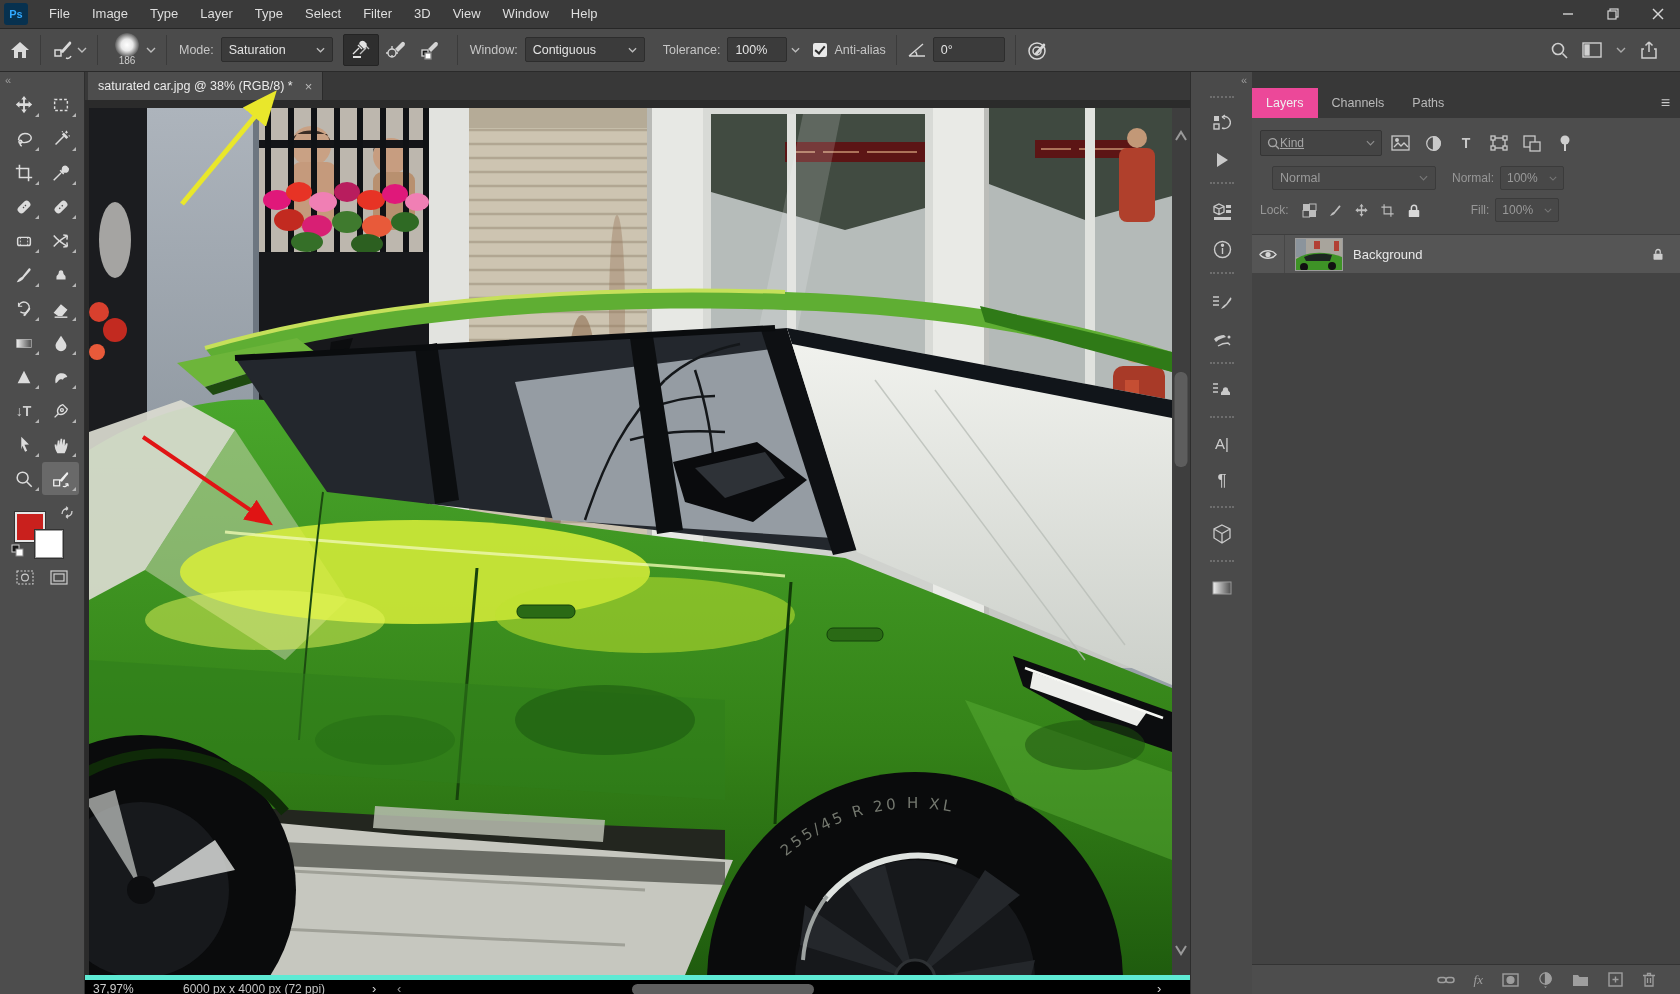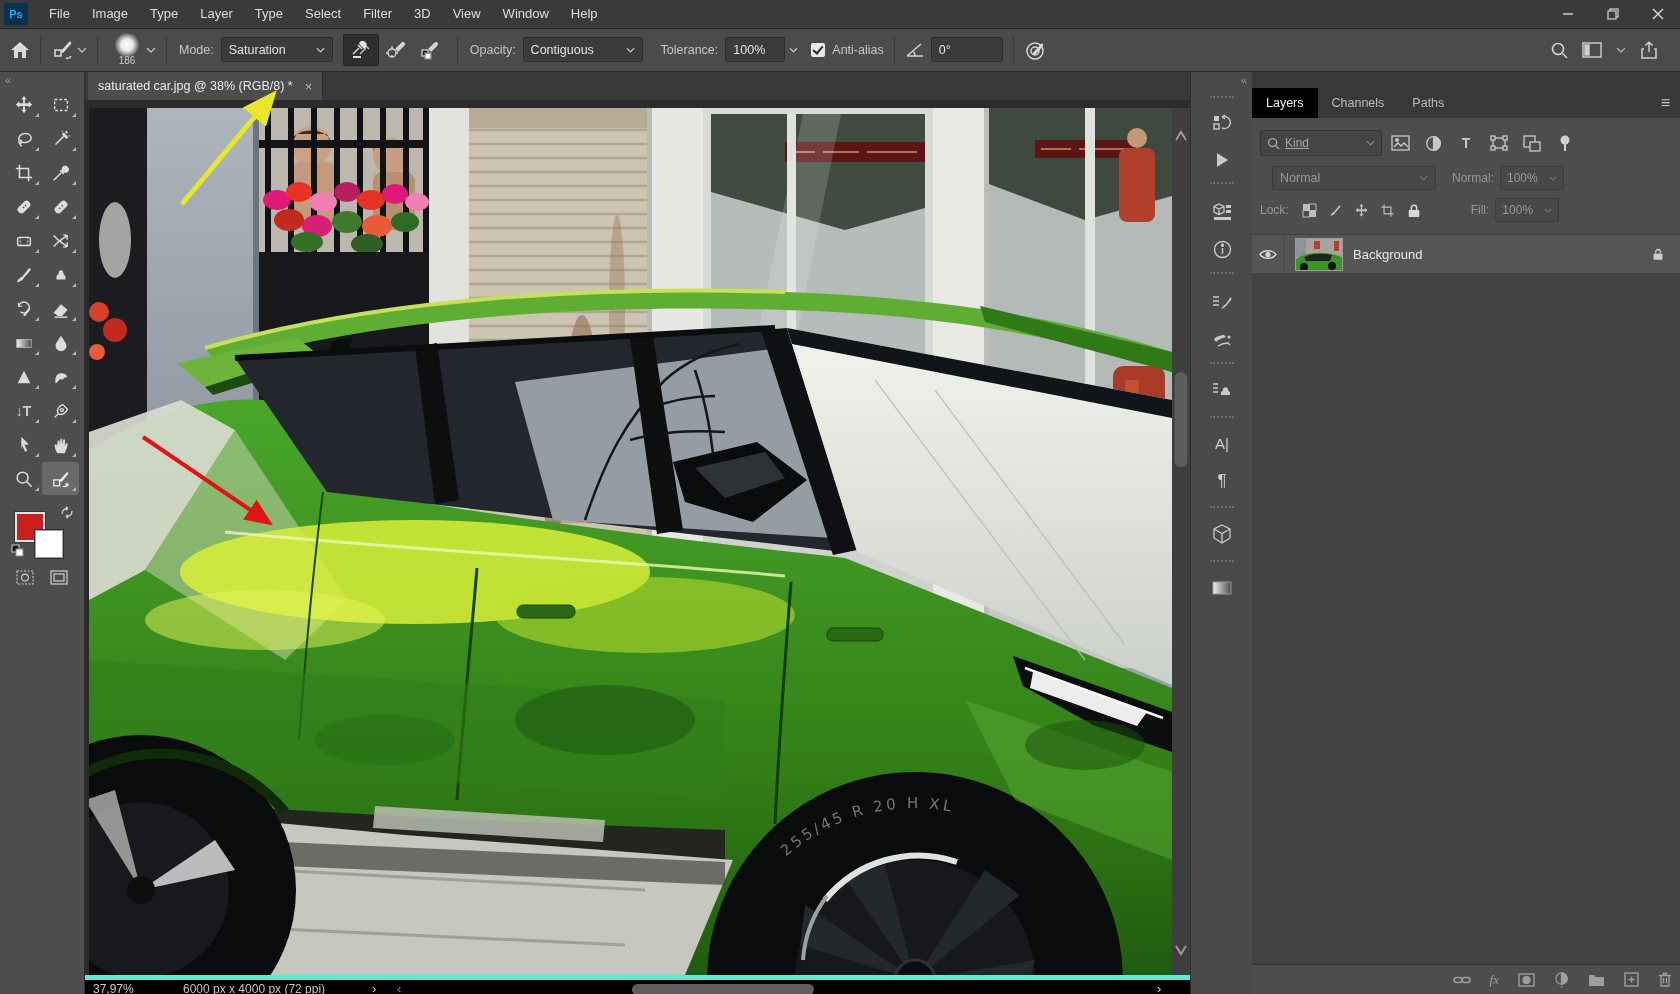--- a/index.html
+++ b/index.html
@@ -75,45 +75,45 @@
     border-left:1px solid #2d2d2d;border-right:1px solid #2d2d2d;z-index:6;}
   .ps-head{height:15px;display:flex;align-items:center;justify-content:flex-end;padding-right:6px;color:#9c9c9c;font-size:11px;}
   .strip-ico{position:absolute;left:11px;width:40px;height:26px;display:flex;align-items:center;justify-content:center;color:#c9c9c9;}
   .strip-handle{position:absolute;left:19px;width:24px;border-top:2px dotted #6e6e6e;height:0;}
   .glyph-ico{font-size:15px;color:#cdcdcd;}
   
   .panel{position:absolute;left:1252px;top:72px;width:428px;height:922px;background:#4d4d4d;z-index:6;}
   .panel-topstrip{position:absolute;left:0;top:0;width:428px;height:16px;background:#383838;}
   .ptabs{position:absolute;left:0;top:16px;width:428px;height:30px;background:#383838;display:flex;align-items:stretch;}
   .ptab{padding:0 14px;display:flex;align-items:center;font-size:12.5px;color:#b9b9b9;}
-  .ptab.active{background:#000000;color:#efefef;}
+  .ptab.active{background:#ec4899;color:#efefef;}
   .panel-menu{margin-left:auto;display:flex;align-items:center;padding-right:10px;color:#c9c9c9;}
   .filter-row{position:absolute;left:8px;top:58px;right:8px;height:26px;display:flex;align-items:center;}
   .kind-combo{width:108px;height:24px;background:#444444;border:1px solid #353535;border-radius:2px;
     display:flex;align-items:center;padding:0 6px;font-size:12px;color:#a5a5a5;}
-  .kind-combo .lbl{margin-left:5px;text-decoration:underline;}
+  .kind-combo .lbl{text-decoration:underline;}
   .f-ico{width:30px;display:flex;align-items:center;justify-content:center;color:#c9c9c9;margin-left:3px;}
   .blend-row{position:absolute;left:20px;top:94px;right:8px;height:24px;display:flex;align-items:center;}
   .dim{color:#979797;}
   .combo-dim{width:148px;height:22px;background:#484848;border:1px solid #3b3b3b;border-radius:2px;
     display:flex;align-items:center;padding:0 7px;font-size:12.5px;color:#9a9a9a;}
   .box-dim{width:50px;height:22px;background:#484848;border:1px solid #3b3b3b;border-radius:2px;
     display:flex;align-items:center;padding:0 6px;font-size:12px;color:#9a9a9a;}
   .lock-row{position:absolute;left:8px;top:126px;right:8px;height:24px;display:flex;align-items:center;font-size:12px;}
   .l-ico{width:26px;display:flex;align-items:center;justify-content:center;color:#bdbdbd;}
   .layer-row{position:absolute;left:0;top:162px;width:428px;height:38px;background:#555555;
     border-top:1px solid #3e3e3e;border-bottom:1px solid #3e3e3e;display:flex;align-items:center;}
   .eye-cell{width:32px;height:38px;display:flex;align-items:center;justify-content:center;border-right:1px solid #474747;color:#d6d6d6;}
   .thumb{width:46px;height:31px;margin:0 10px;border:1px solid #9b9b9b;background:#888;}
   .layer-name{font-size:13px;color:#e8e8e8;}
   .layer-lock{margin-left:auto;margin-right:16px;color:#cdcdcd;}
   .layers-empty{position:absolute;left:0;top:201px;width:428px;bottom:30px;background:#434343;}
   .panel-bottom{position:absolute;left:0;bottom:0;width:428px;height:30px;background:#4d4d4d;
     border-top:1px solid #333333;display:flex;align-items:center;justify-content:flex-end;gap:19px;
-    padding-right:8px;box-sizing:border-box;color:#9e9e9e;}
+    padding-right:24px;box-sizing:border-box;color:#9e9e9e;}
   .fx-txt{font-style:italic;font-size:13px;color:#9e9e9e;font-family:"Liberation Serif",serif;}
   
   .overlay{position:absolute;left:0;top:0;width:1680px;height:994px;z-index:40;pointer-events:none;}
 </style>
 </head>
 <body>
 
 <svg width="0" height="0" style="position:absolute">
   <defs>
     <linearGradient id="toolgrad" x1="0" y1="0" x2="1" y2="0">
@@ -231,21 +231,21 @@
       </svg>
   </div>
   <div class="samp">
     <svg width="22" height="20" viewBox="0 0 22 20" fill="none" stroke="#d5d5d5" stroke-width="1.3">
       <rect x="3" y="10" width="6" height="6" fill="#1a1a1a" stroke="#d5d5d5"></rect>
       <rect x="6" y="13" width="6" height="6" fill="#ffffff" stroke="#888"></rect>
       <path d="M10 9 L16 3 C17 2 19 3 18 5 L12 11 Z" fill="#d5d5d5"></path>
       </svg>
   </div>
   <div class="ob-sep"></div>
-  <span class="ob-label">Opacity:</span>
+  <span class="ob-label">Window:</span>
   <div class="combo" style="width:104px;">
     <span>Contiguous</span>
     <svg class="chev" width="9" height="6" viewBox="0 0 10 6" style="margin-left:auto">
         <path d="M1 1 L5 5 L9 1" fill="none" stroke="#bdbdbd" stroke-width="1.4"></path>
       </svg>
   </div>
   <div style="width:16px"></div>
   <span class="ob-label">Tolerance:</span>
   <div class="field" style="width:44px;">
     <span>100%</span>

